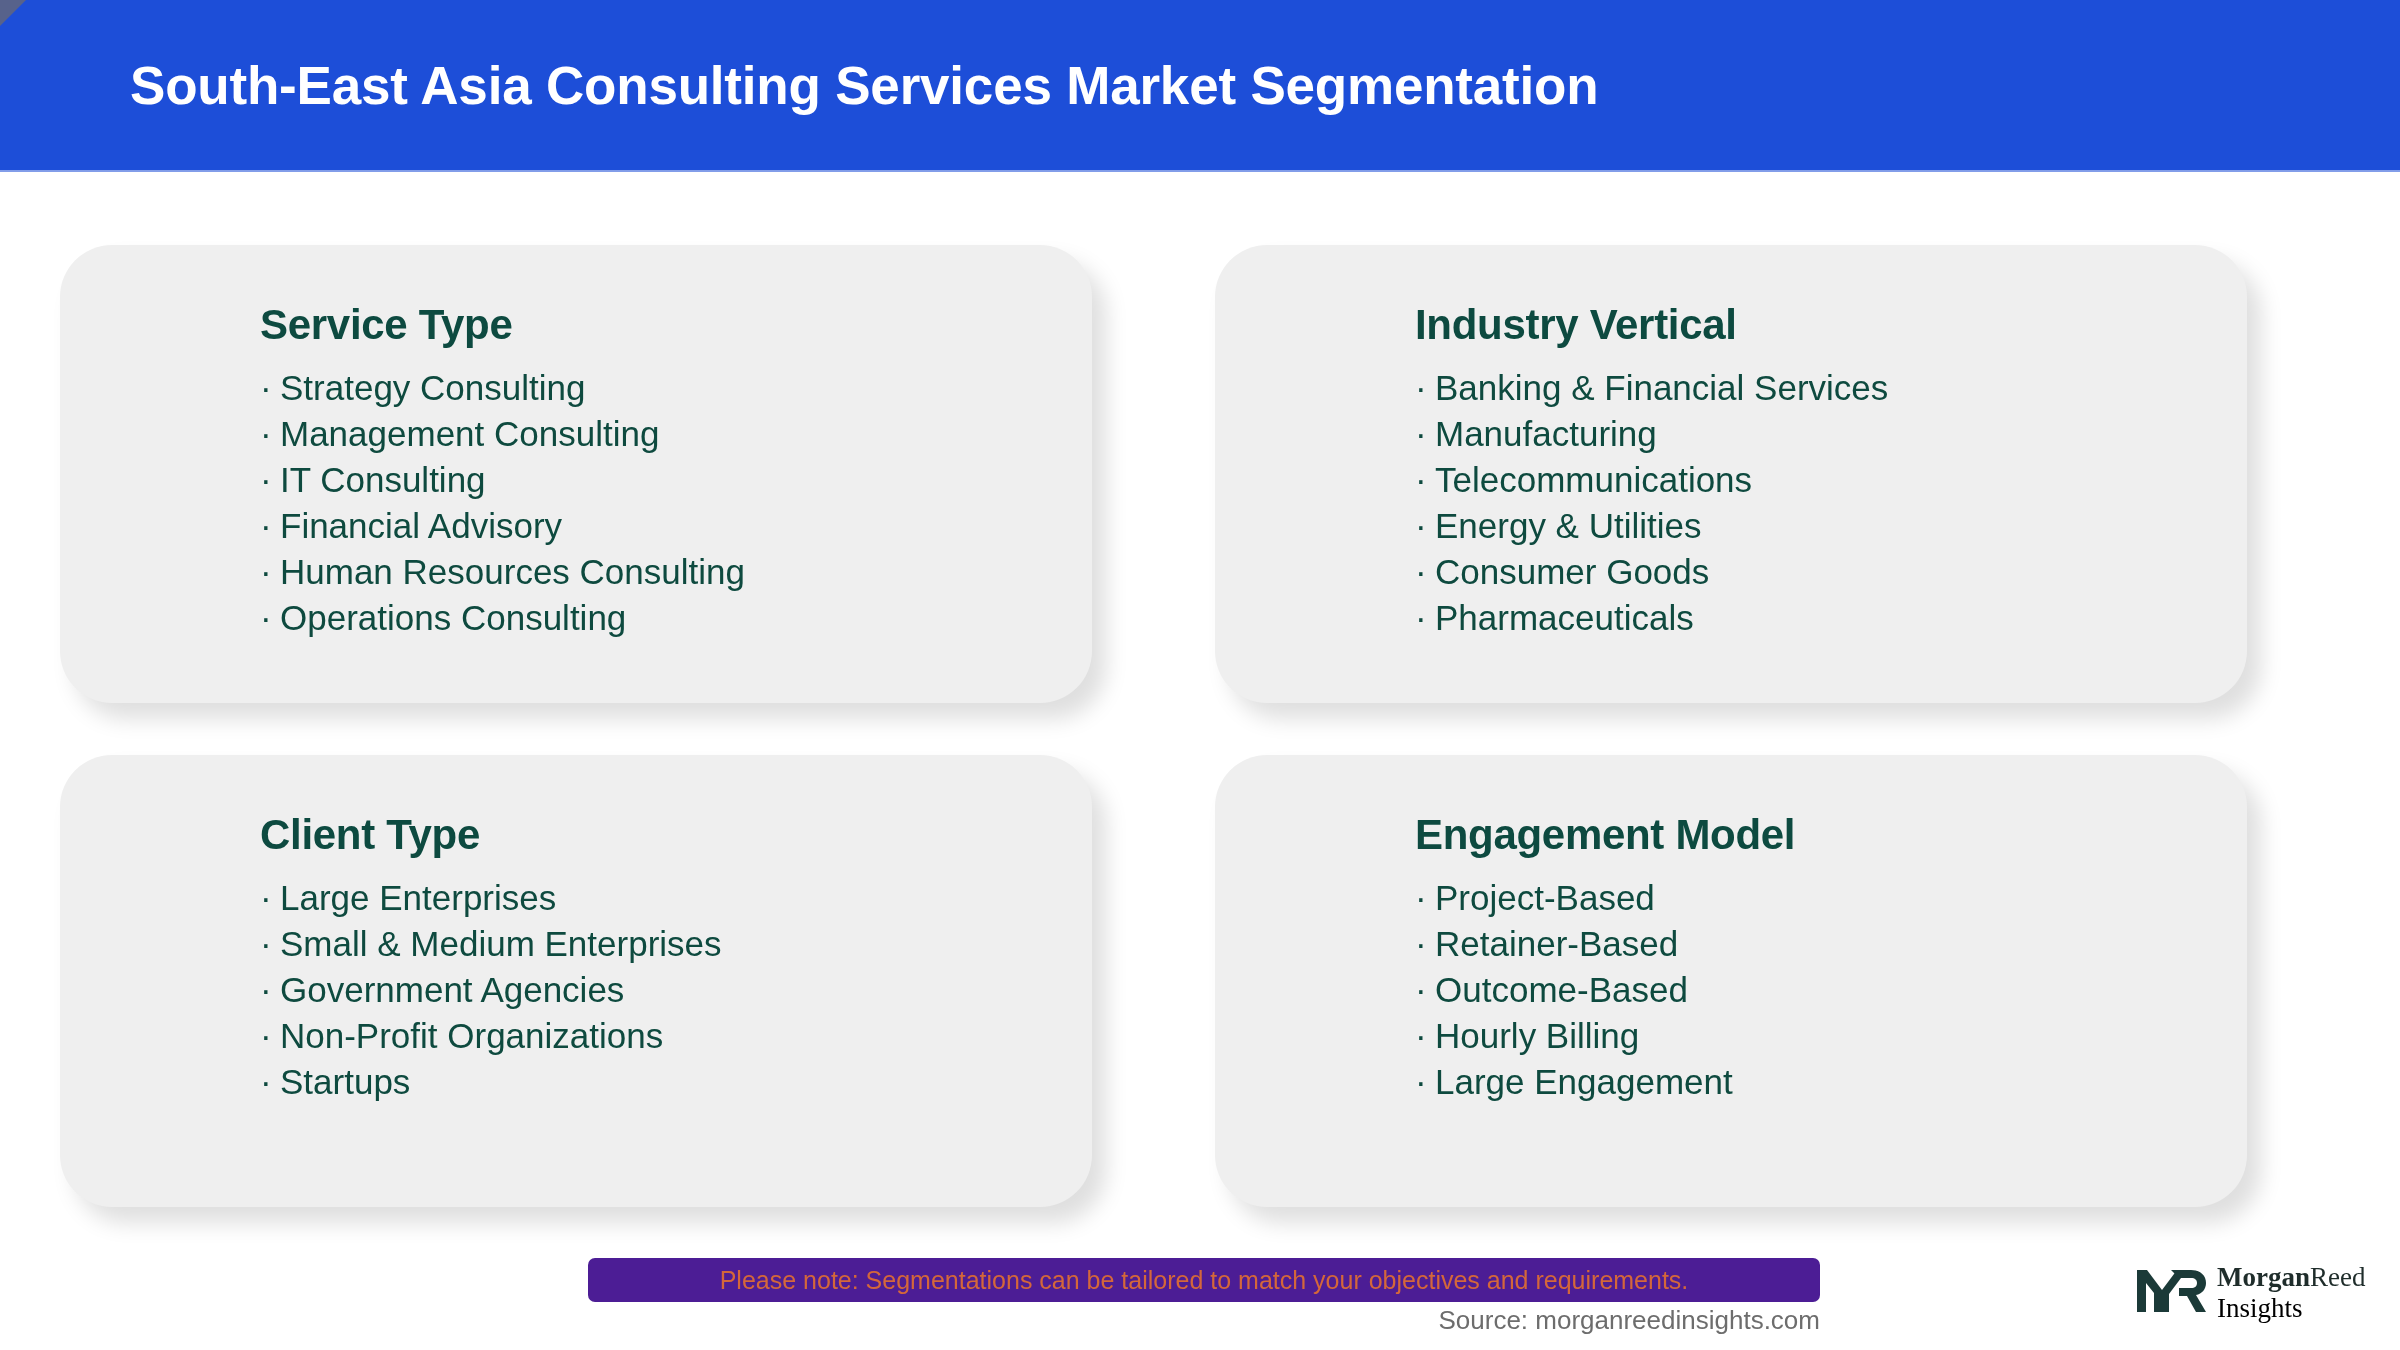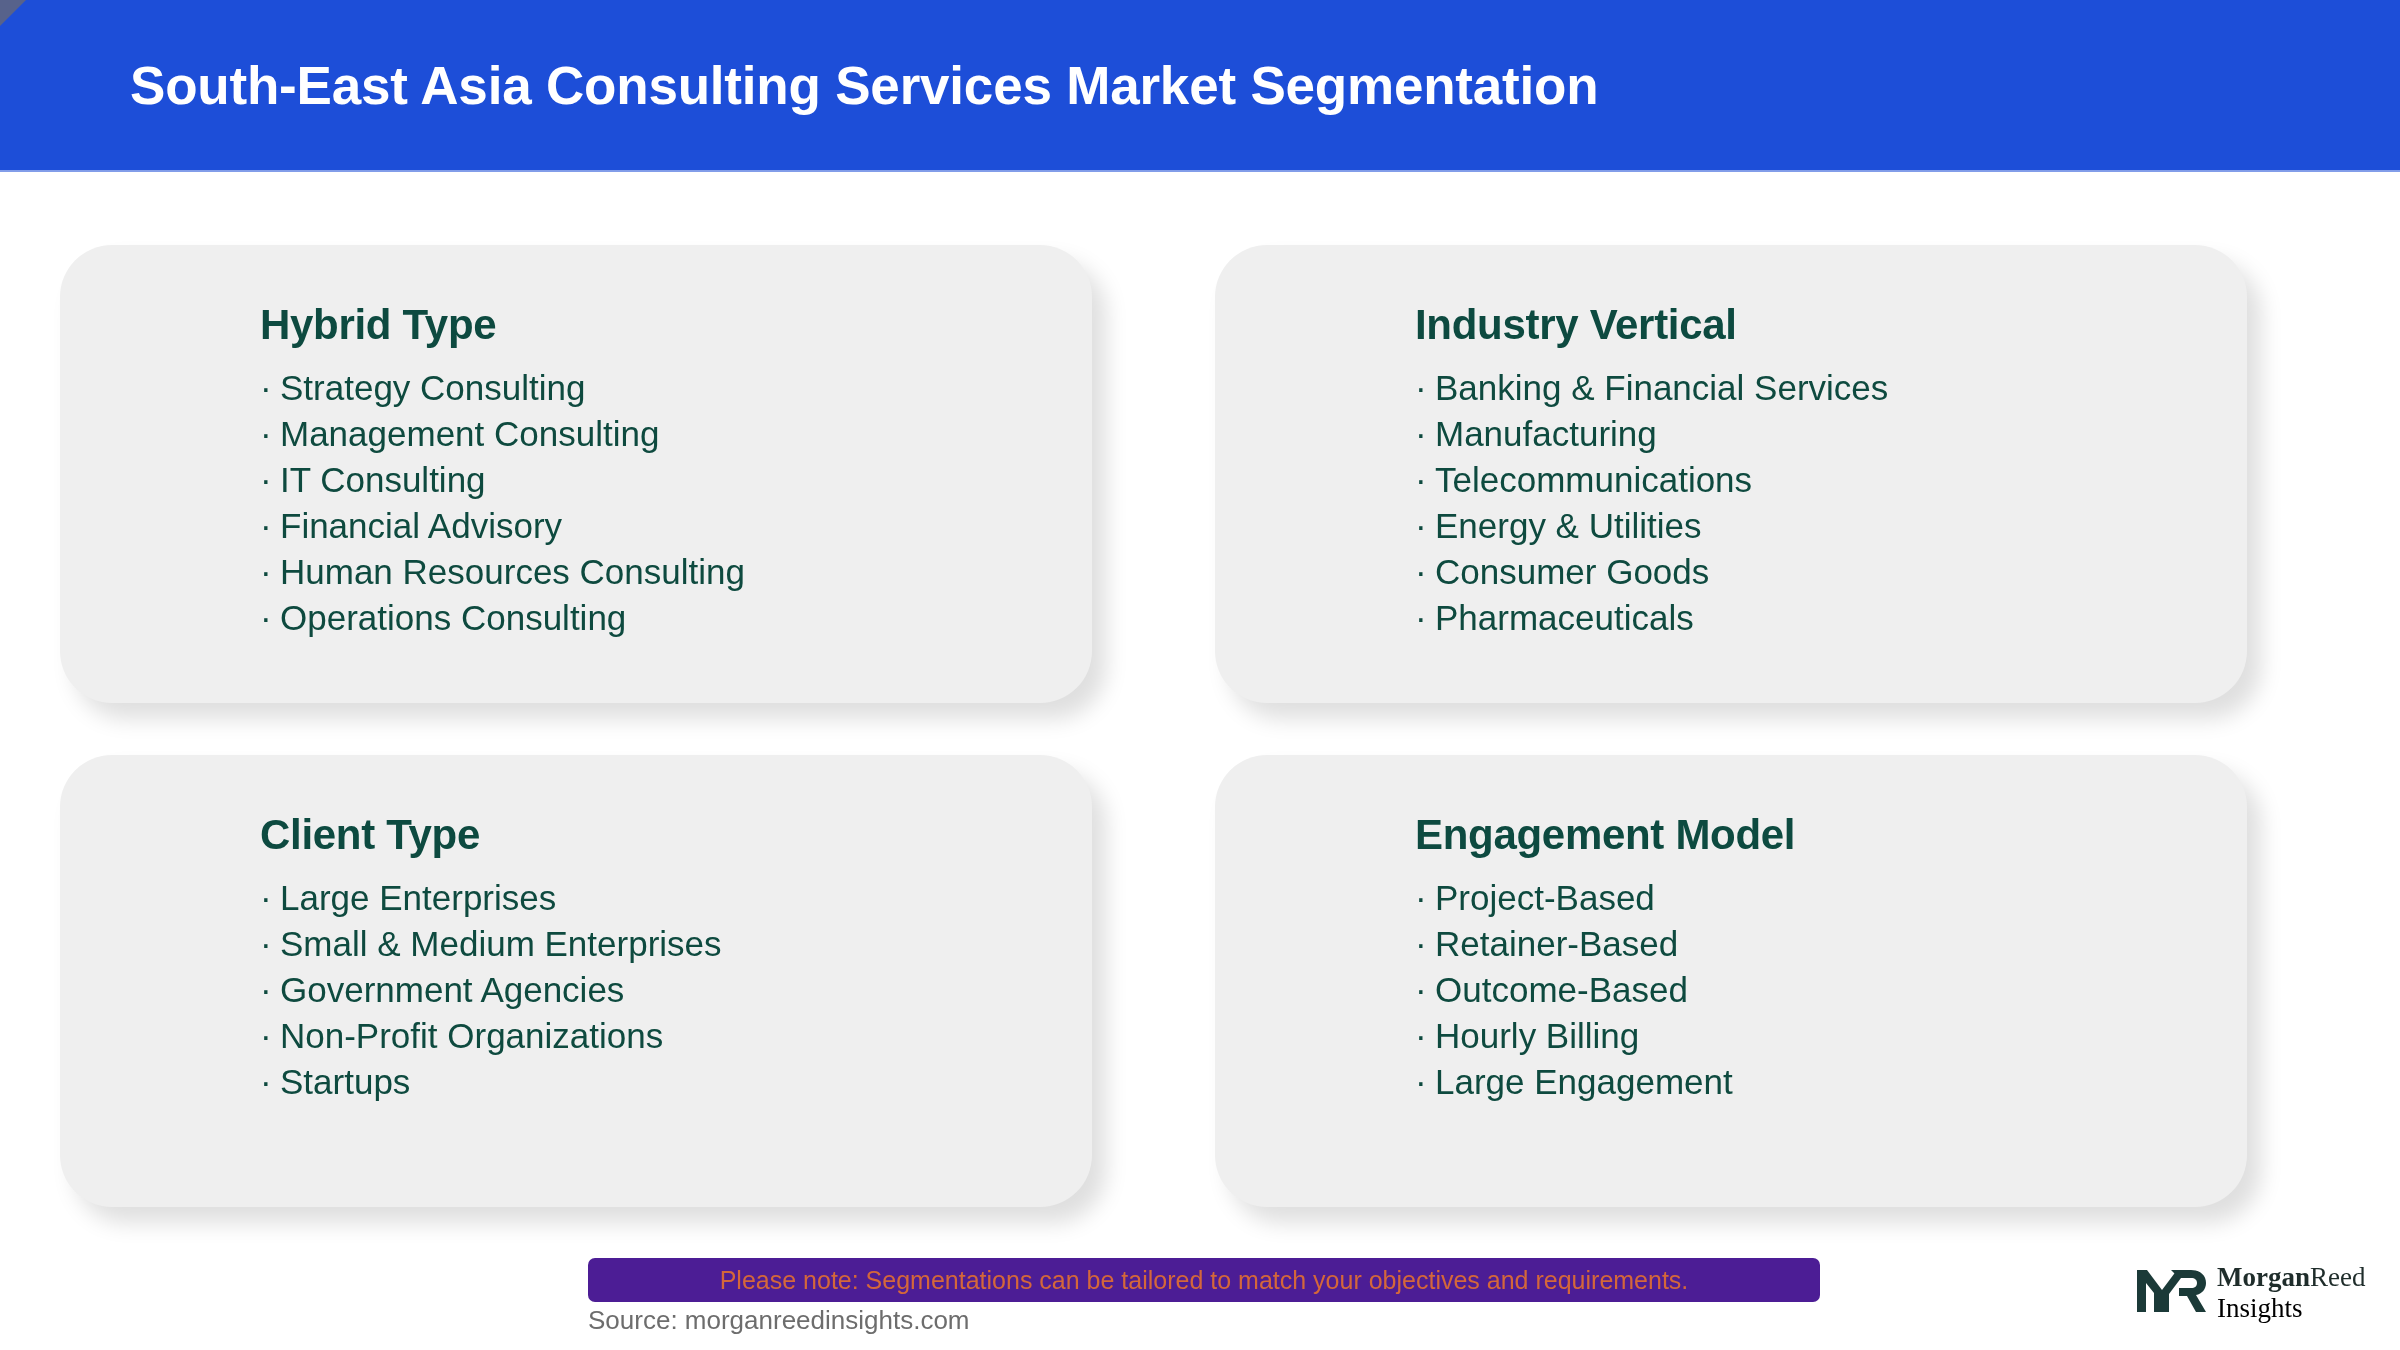--- a/index.html
+++ b/index.html
@@ -114,21 +114,21 @@
     text-align: center;
     font-size: 25px;
     color: #d4673a;
     white-space: nowrap;
   }
   .source-text {
     position: absolute;
     left: 588px;
     top: 1305px;
     width: 1232px;
-    text-align: left;
+    text-align: right;
     font-size: 26px;
     color: #6d6d6d;
     white-space: nowrap;
   }
 
   
   .logo {
     position: absolute;
     left: 2135px;
     top: 1262px;
@@ -165,21 +165,21 @@
 <body>
 
 <div class="header">
   <div class="header-corner"></div>
   <div class="header-title">South-East Asia Consulting Services Market Segmentation</div>
 </div>
 <div class="header-rule"></div>
 
 <div class="card card-c0">
   <div class="card-inner">
-    <div class="card-heading">Hybrid Type</div>
+    <div class="card-heading">Service Type</div>
     <ul class="card-list">
       <li><span class="bullet">·</span><span>Strategy Consulting</span></li>
       <li><span class="bullet">·</span><span>Management Consulting</span></li>
       <li><span class="bullet">·</span><span>IT Consulting</span></li>
       <li><span class="bullet">·</span><span>Financial Advisory</span></li>
       <li><span class="bullet">·</span><span>Human Resources Consulting</span></li>
       <li><span class="bullet">·</span><span>Operations Consulting</span></li>
     </ul>
   </div>
 </div>

